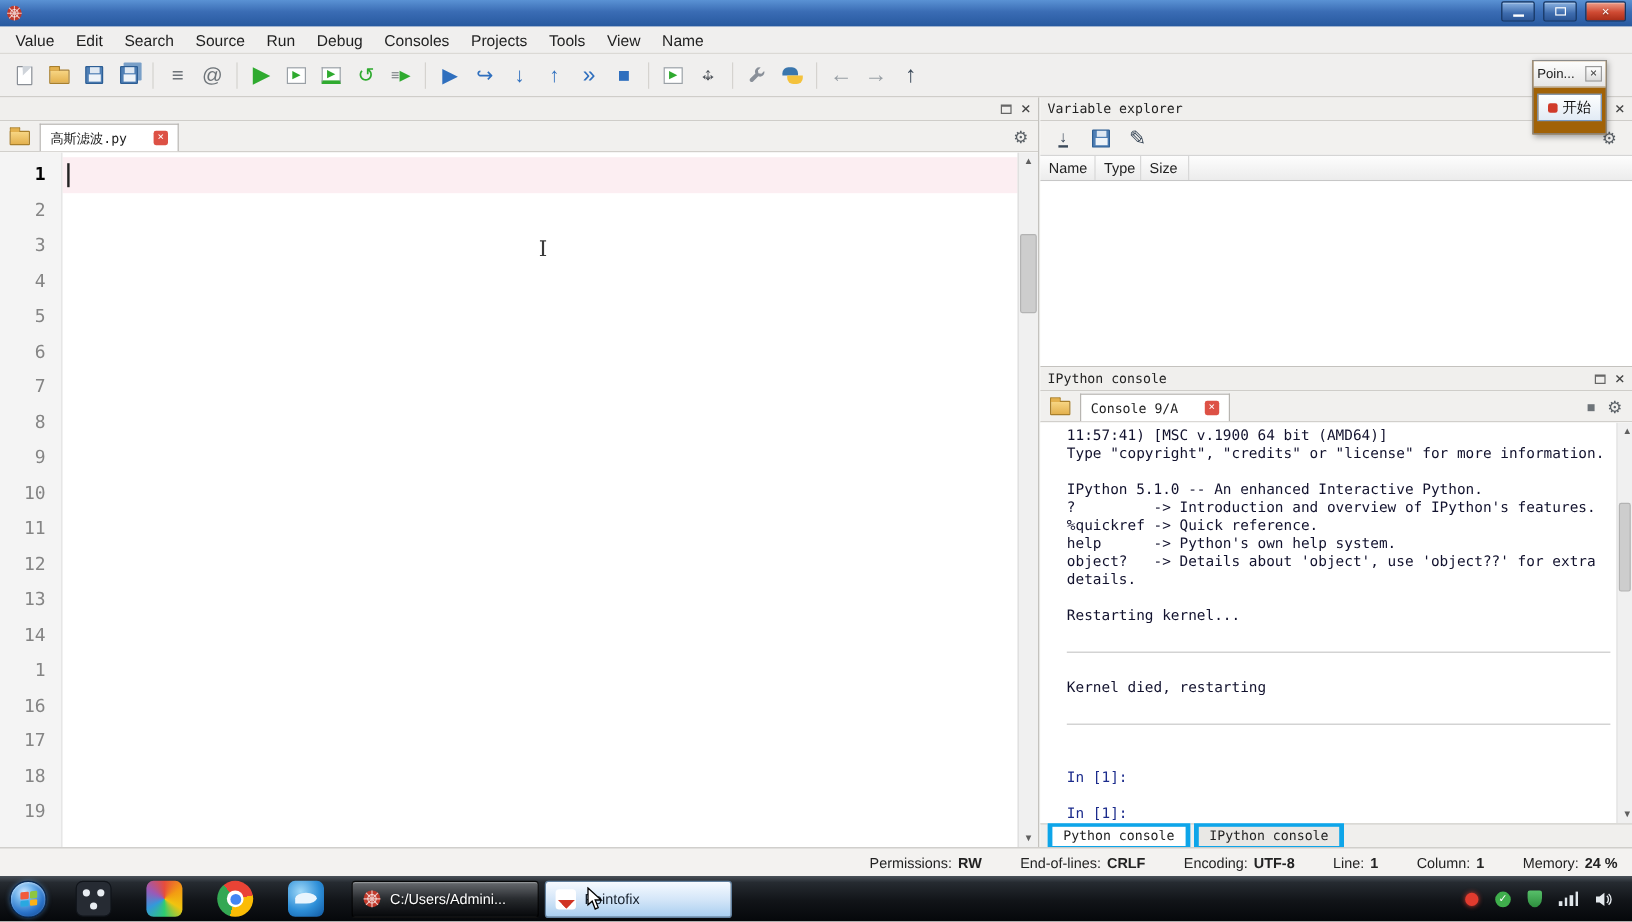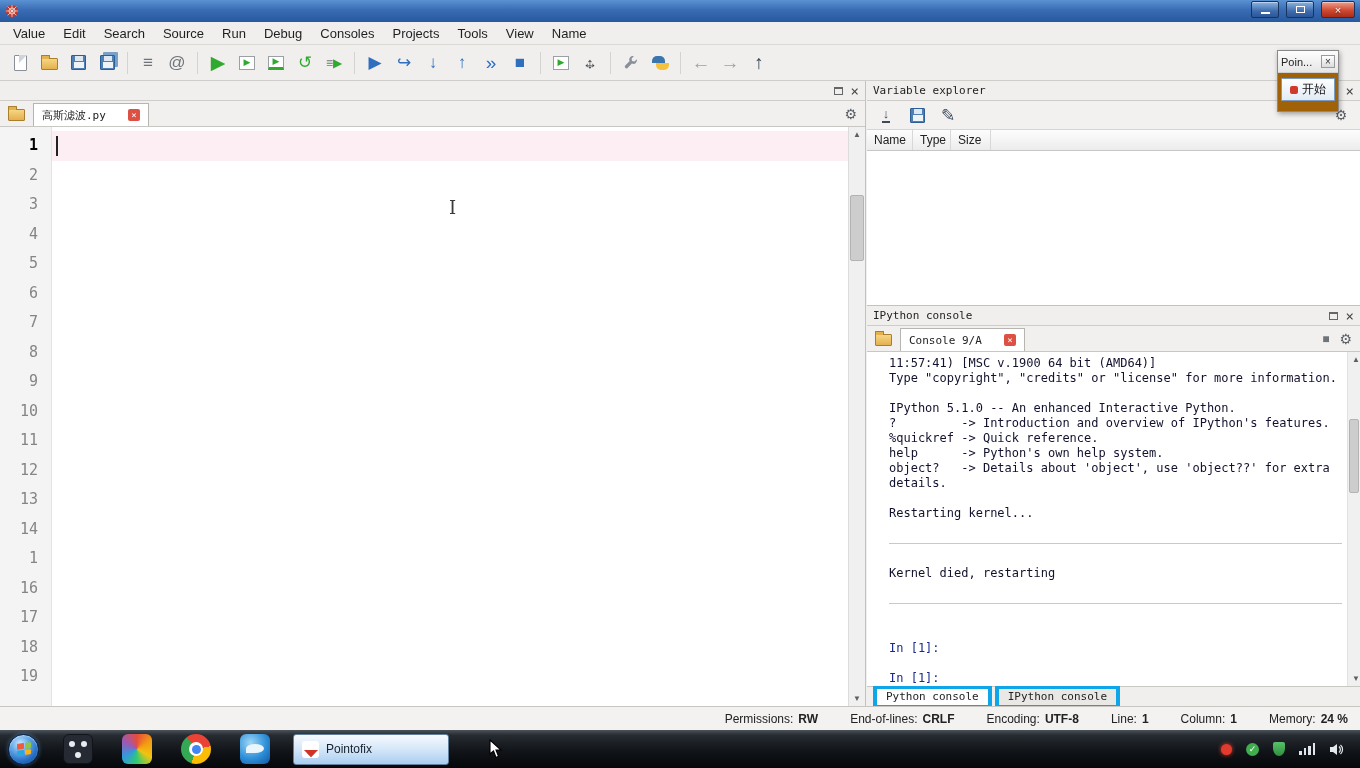--- a/index.html
+++ b/index.html
@@ -430,20 +430,28 @@
         <i></i>
         <i></i>
         <i></i>
       </div>
     <div class="qi qi2"></div>
     <div class="qi chrome">
         <div class="cc"></div>
       </div>
     <div class="qi qi4"></div>
   </div>
+  <div class="tbtn active">
+    <svg width="16" height="16" viewBox="0 0 16 16">
+        <circle cx="8" cy="8" r="7" fill="#c0392b"></circle>
+        <path d="M8 1v14M1 8h14M3 3l10 10M13 3L3 13" stroke="rgba(255,255,255,.7)" stroke-width="1" fill="none"></path>
+        <circle cx="8" cy="8" r="3.5" fill="none" stroke="rgba(255,255,255,.7)"></circle>
+      </svg>
+    <span class="tbtn-label light">C:/Users/Admini...</span>
+  </div>
   <div class="tbtn flash">
     <span class="pfx-ico"></span>
     <span class="tbtn-label darkt">Pointofix</span>
   </div>
   <div class="tray">
     <span class="tray-dot"></span>
     <span class="tray-check">✓</span>
     <span class="tray-shield"></span>
     <span class="tray-bars">
         <i></i>

